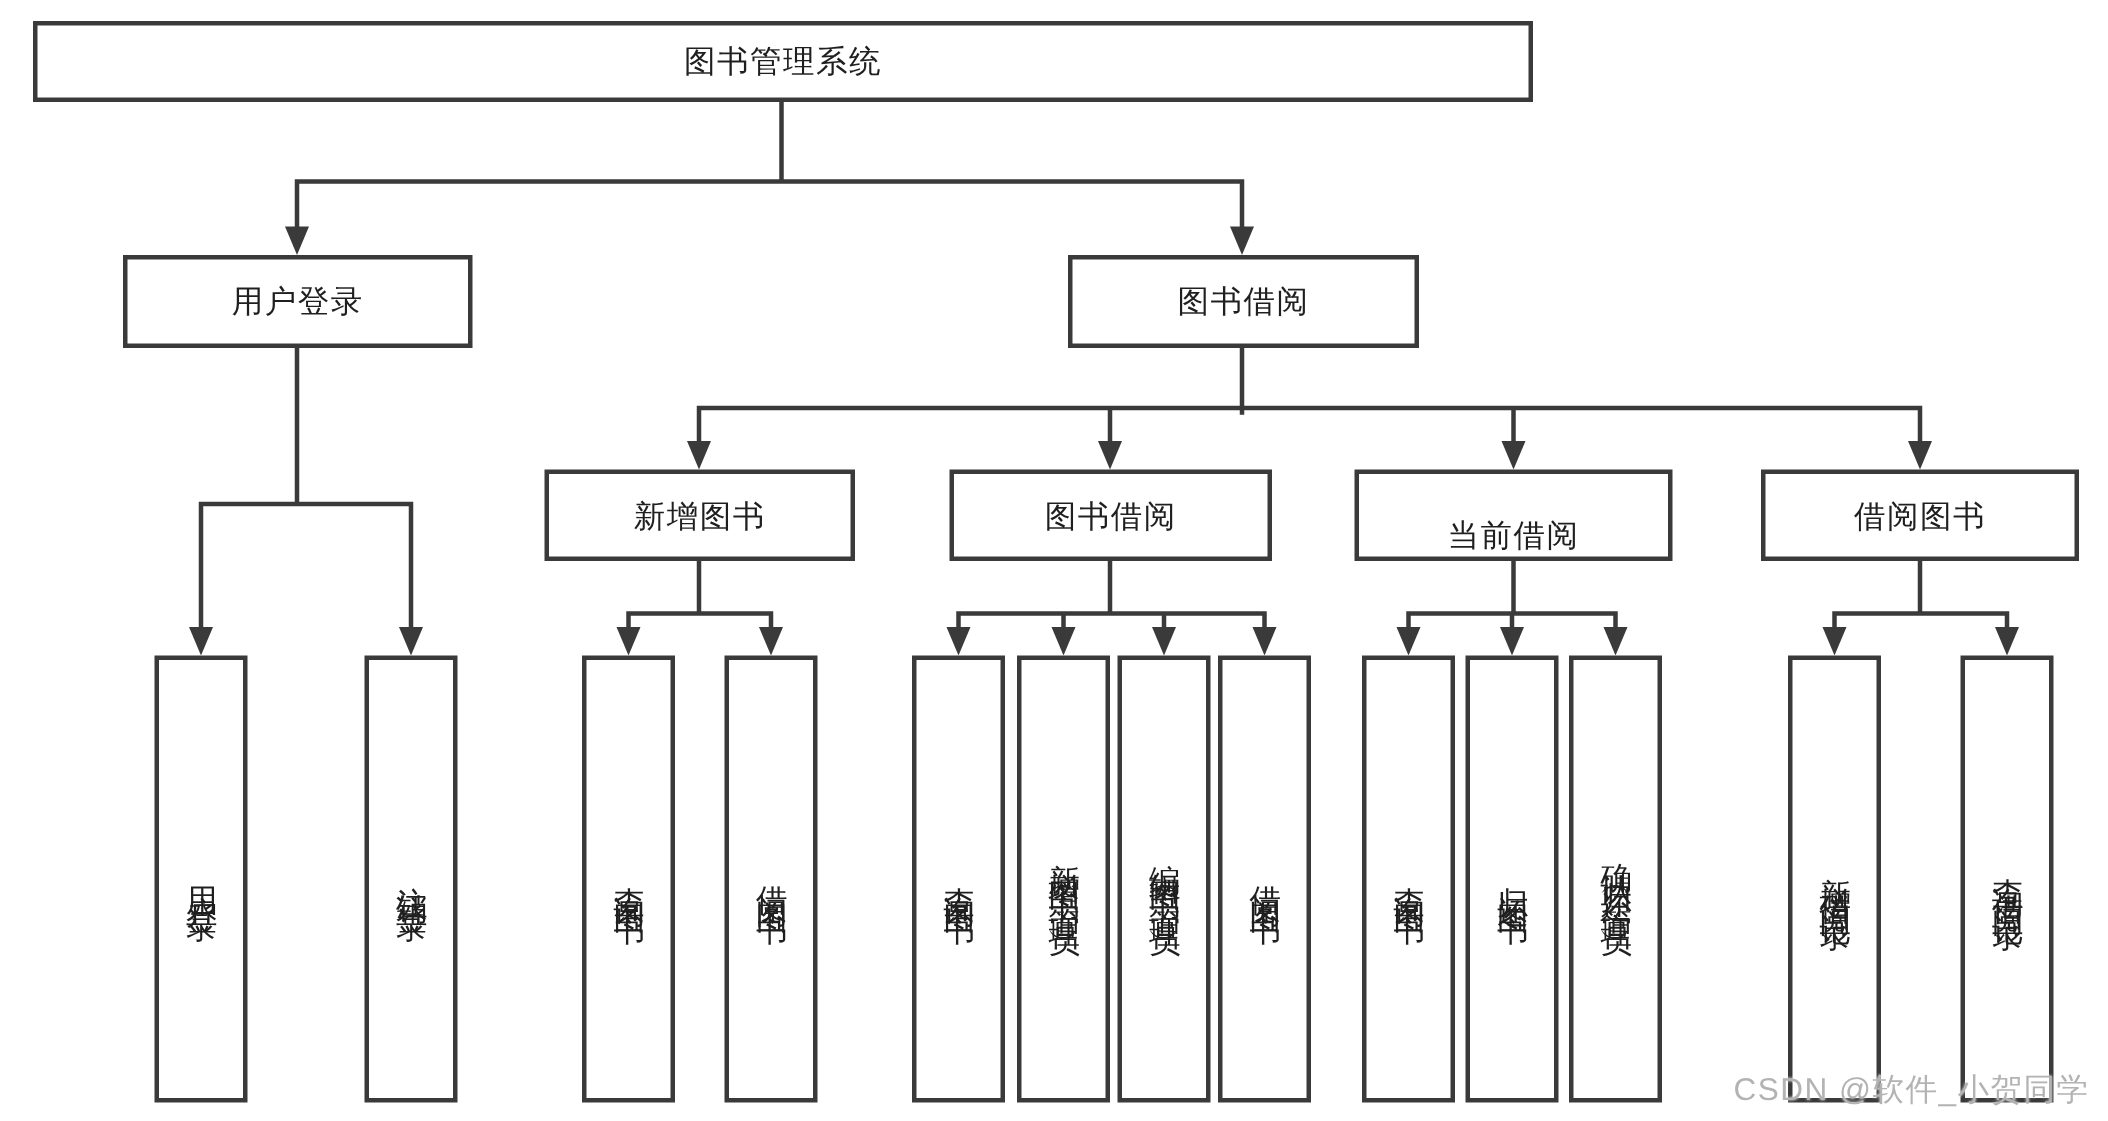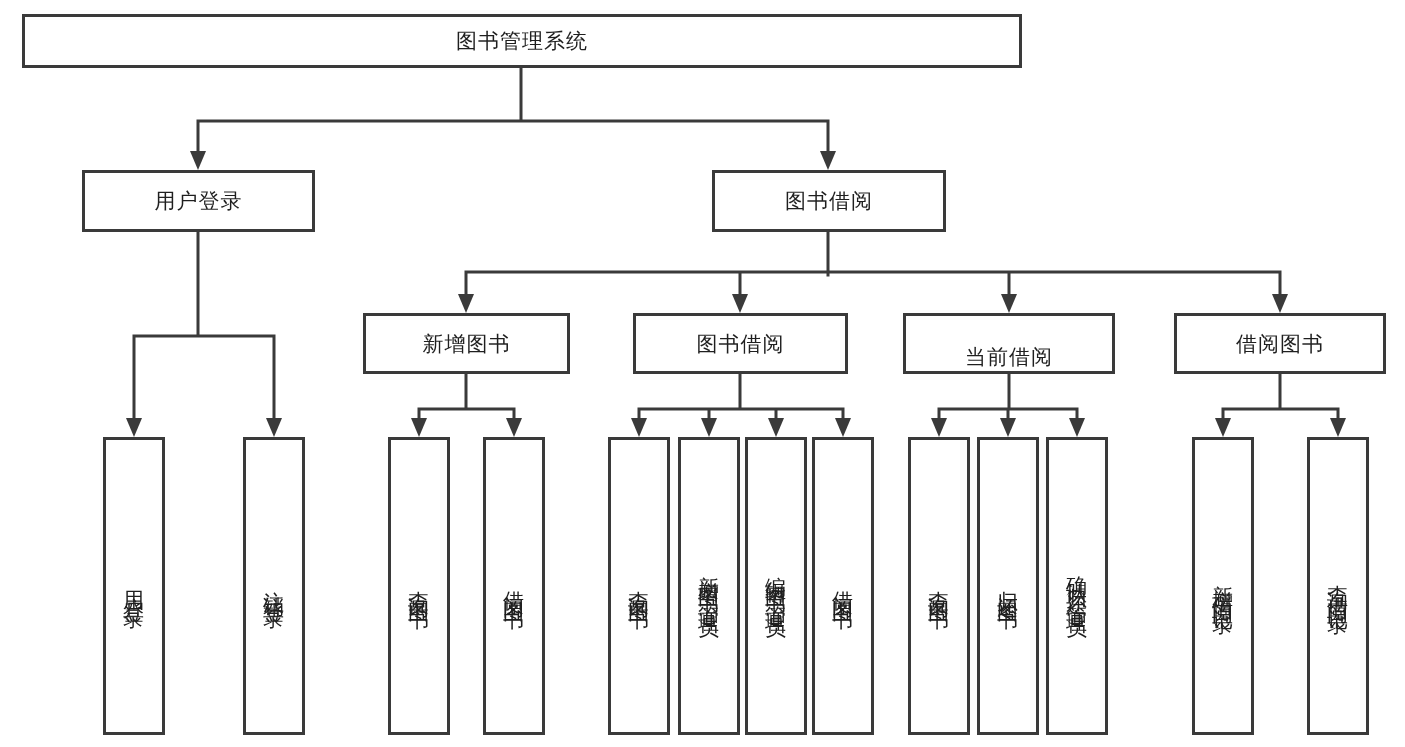--- a/index.html
+++ b/index.html
@@ -207,14 +207,15 @@
   <div class="node leaf n-leaf10">
     <span class="lbl">确认归还（管理员）</span>
   </div>
   <div class="node leaf n-leaf11">
     <span class="lbl">新增借阅记录</span>
   </div>
   <div class="node leaf n-leaf12">
     <span class="lbl">查询借阅记录</span>
   </div>
 
+  <div class="watermark">CSDN @软件_小贺同学</div>
 
 </div>
 
 </body></html>

